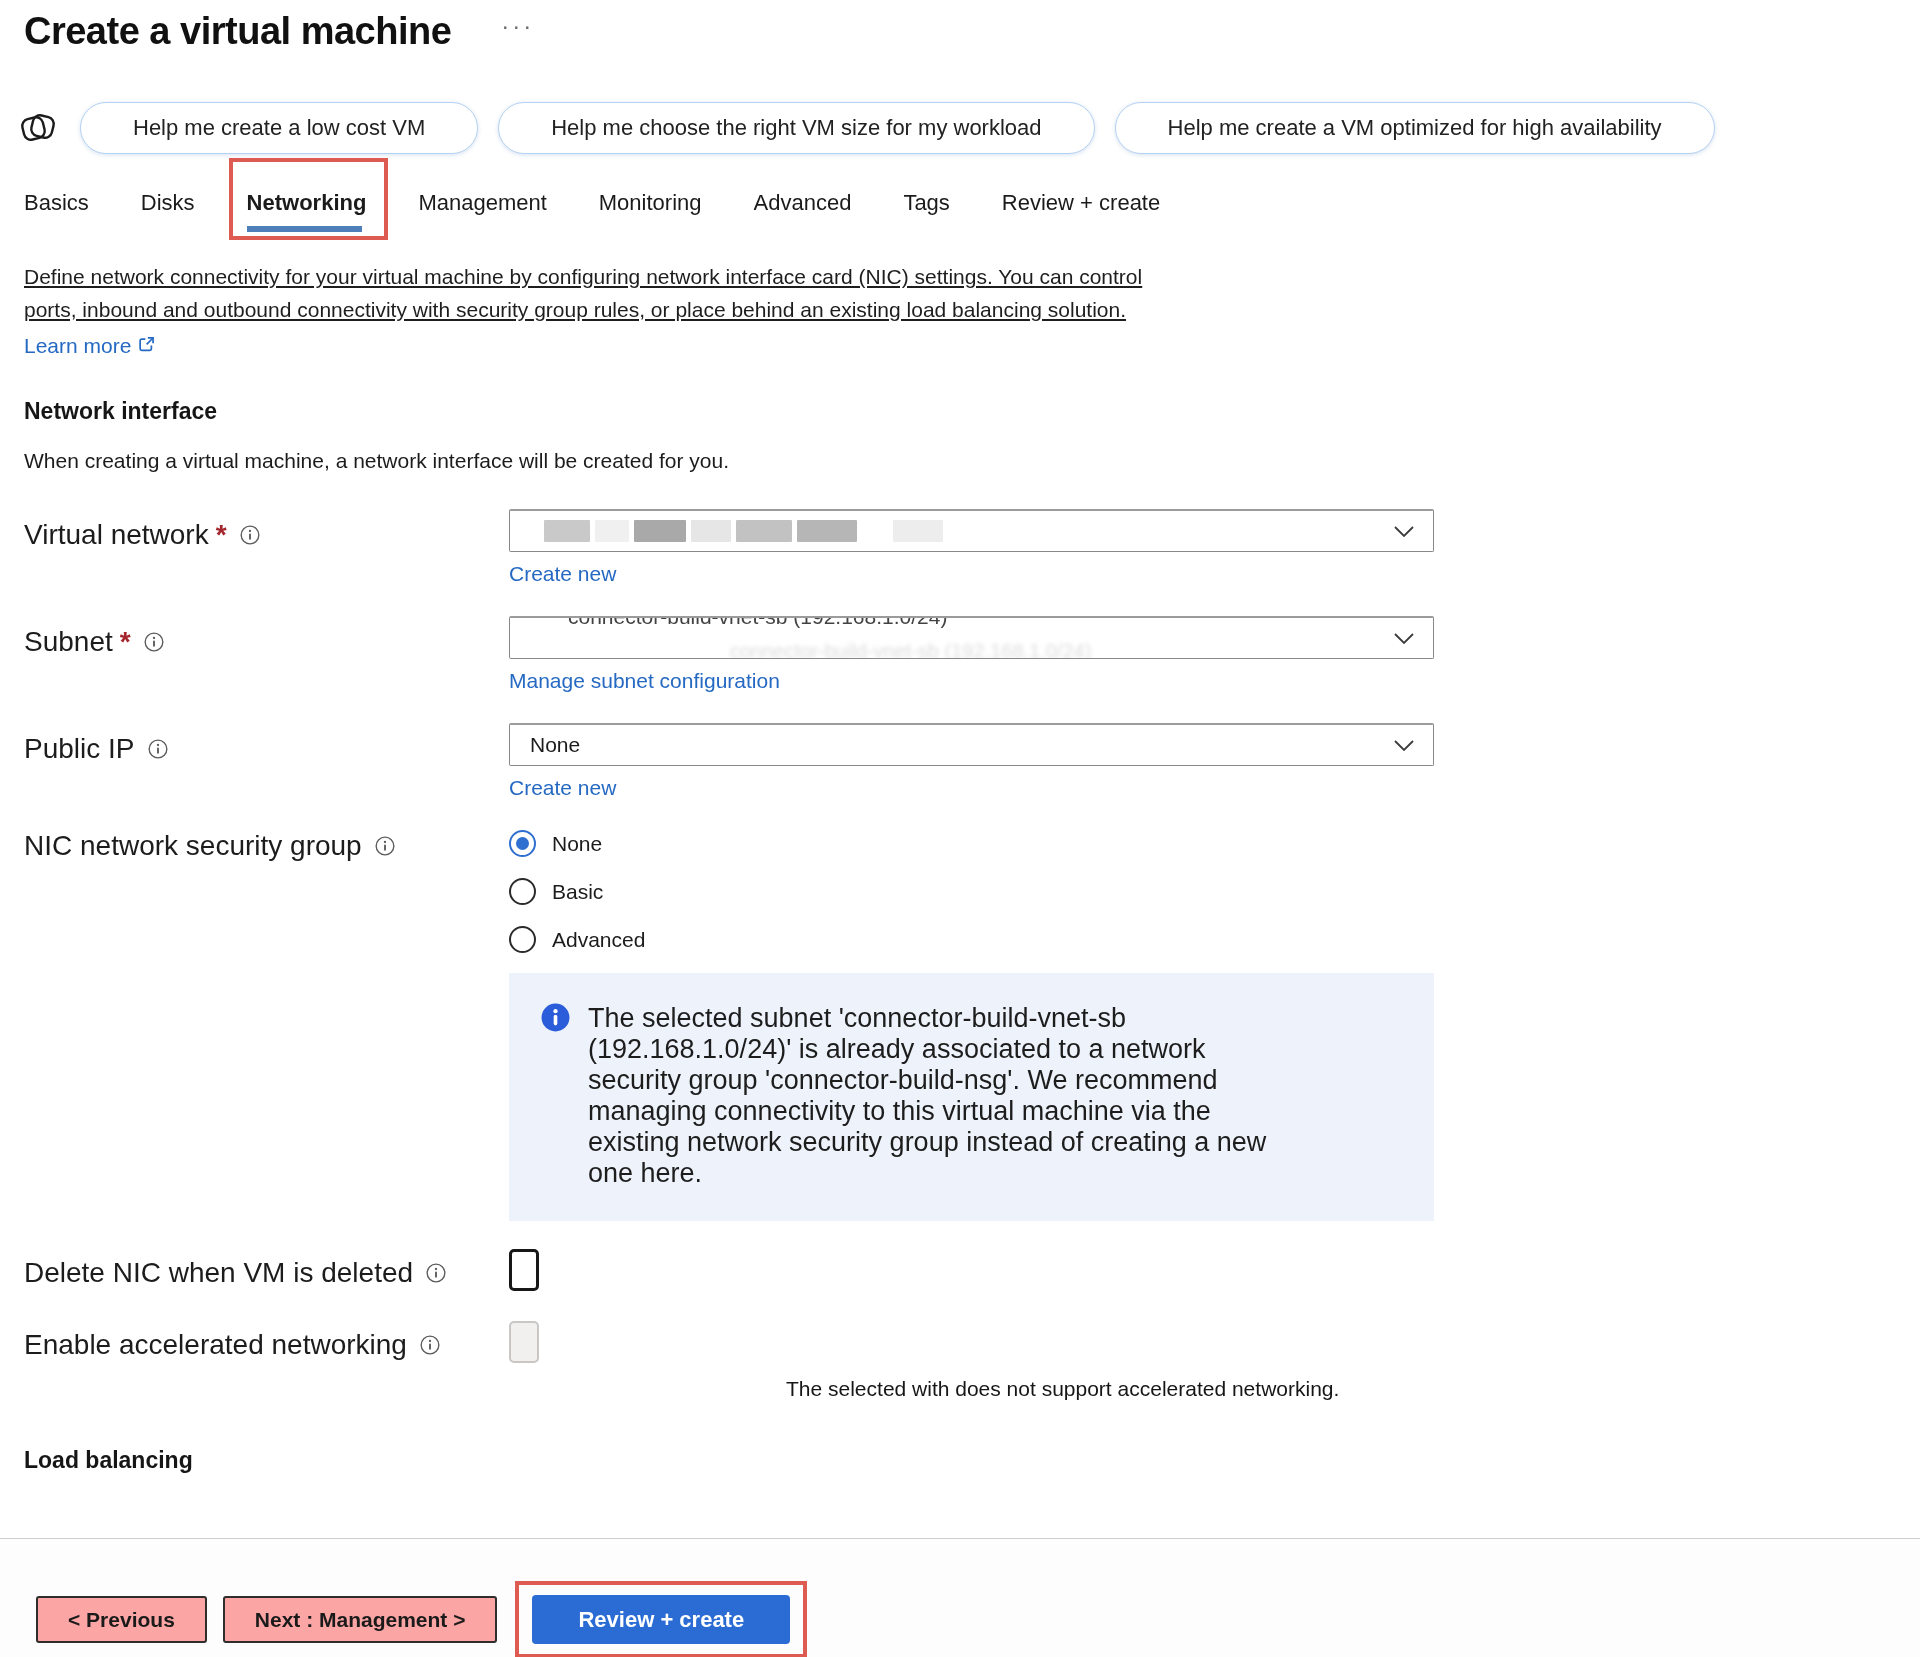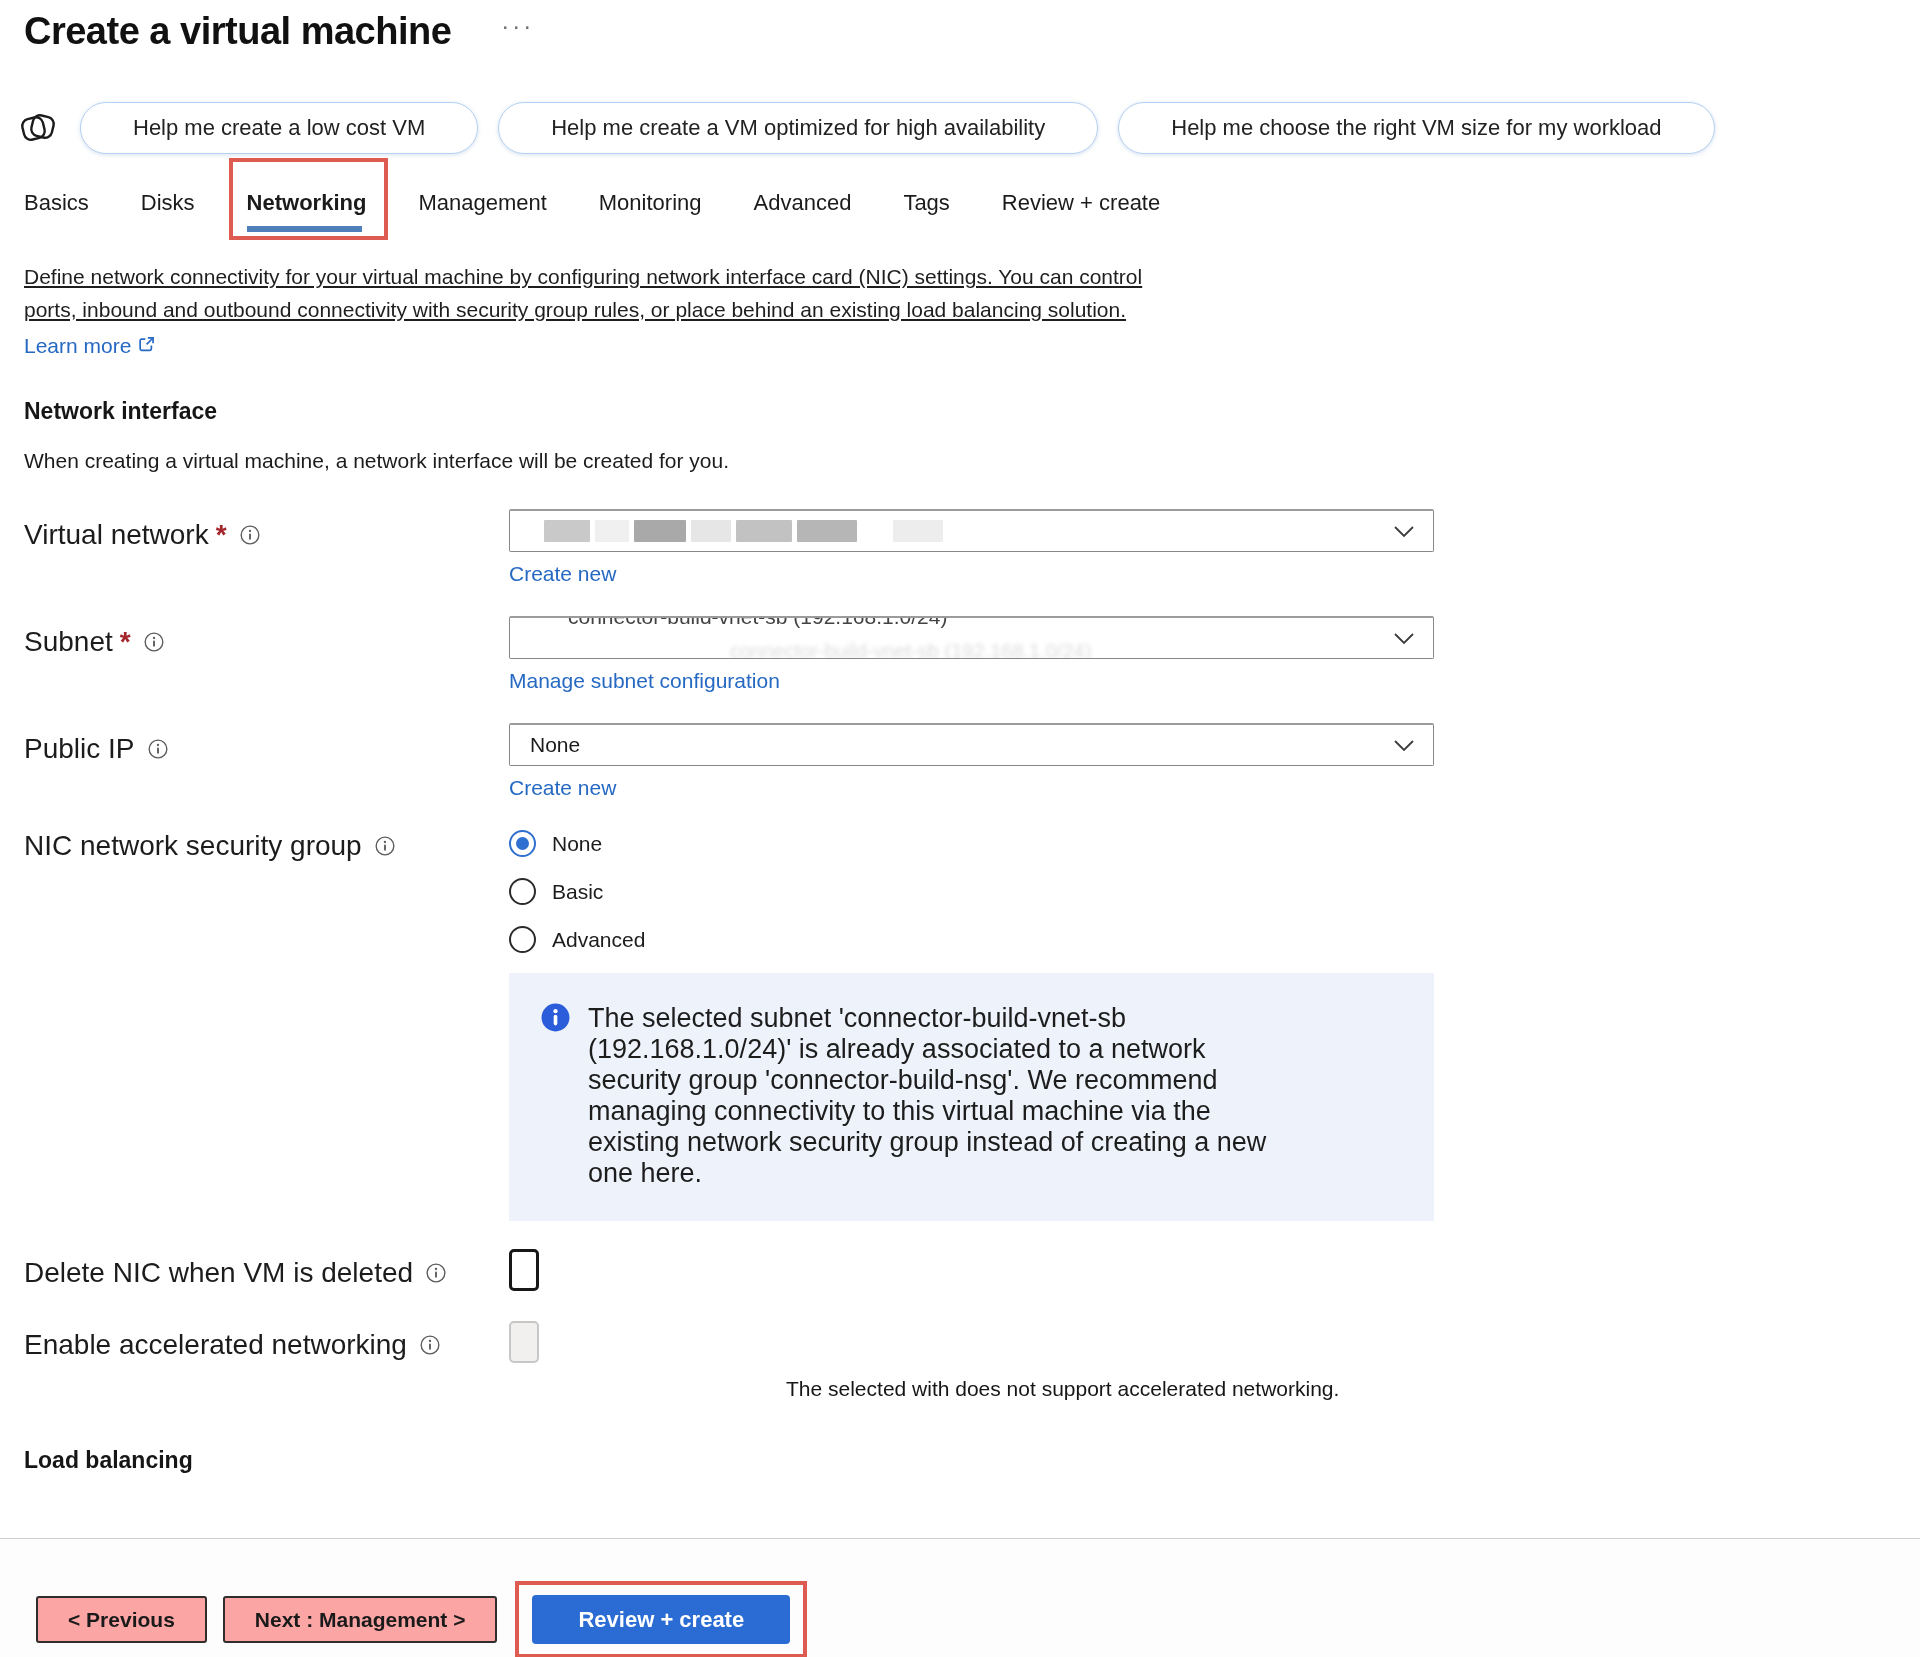--- a/index.html
+++ b/index.html
@@ -149,22 +149,22 @@
 
     
     <div class="pill-row">
       <span class="copilot-icon">
         <svg width="40" height="38" viewBox="0 0 40 38" fill="none" stroke="#1b1b1b" stroke-width="2.4">
           <rect x="5" y="9" width="21" height="21" rx="7" transform="rotate(-14 15.5 19.5)"></rect>
           <rect x="14" y="7" width="21" height="21" rx="7" transform="rotate(14 24.5 17.5)"></rect>
         </svg>
       </span>
       <button class="pill">Help me create a low cost VM</button>
+      <button class="pill">Help me choose the right VM size for my workload</button>
       <button class="pill">Help me create a VM optimized for high availability</button>
-      <button class="pill">Help me choose the right VM size for my workload</button>
     </div>
 
     
     <div class="tabs">
       <div class="tab"><span class="tab-label">Basics</span></div>
       <div class="tab"><span class="tab-label">Disks</span></div>
       <div class="tab selected">
         <span class="tab-label">Networking</span>
         <span class="underline"></span>
         <span class="tab-annotation"></span>

